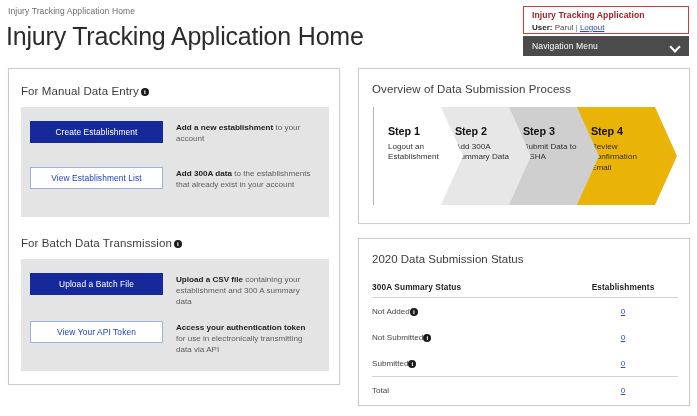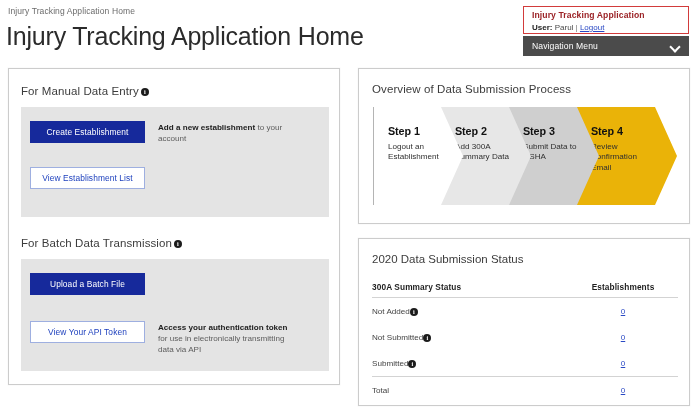--- a/index.html
+++ b/index.html
@@ -164,21 +164,21 @@
   #gray-box-manual { top: 38px; height: 110px; }
   #gray-box-batch  { top: 190px; height: 112px; }
 
   .action-row {
     position: absolute;
     display: flex;
     align-items: flex-start;
     left: 21px;
   }
   .btn {
-    width: 115px;
+    width: 133px;
     height: 22px;
     box-sizing: border-box;
     font-size: 8.4px;
     display: flex;
     align-items: center;
     justify-content: center;
     cursor: pointer;
     flex: none;
     letter-spacing: .1px;
   }
@@ -321,33 +321,39 @@
 
   <div class="action-row" style="top:52px;">
     <div class="btn btn-primary">Create Establishment</div>
     <div class="action-desc">
       <b>Add a new establishment</b><span> to your account</span>
     </div>
   </div>
 
   <div class="action-row" style="top:98px;">
     <div class="btn btn-secondary">View Establishment List</div>
+    <div class="action-desc">
+      <b>Add 300A data</b><span> to the establishments that already exist in your account</span>
+    </div>
   </div>
 
   <div class="panel-heading section-head-batch">
     <span>For Batch Data Transmission</span>
     <span class="info-icon">
         <span>i</span>
       </span>
   </div>
 
   <div class="gray-box" id="gray-box-batch"></div>
 
   <div class="action-row" style="top:204px;">
     <div class="btn btn-primary">Upload a Batch File</div>
+    <div class="action-desc">
+      <b>Upload a CSV file</b><span> containing your establishment and 300 A summary data</span>
+    </div>
   </div>
 
   <div class="action-row" style="top:252px;">
     <div class="btn btn-secondary">View Your API Token</div>
     <div class="action-desc">
       <b>Access your authentication token</b><span> for use in electronically transmitting data via API</span>
     </div>
   </div>
 </div>
 

